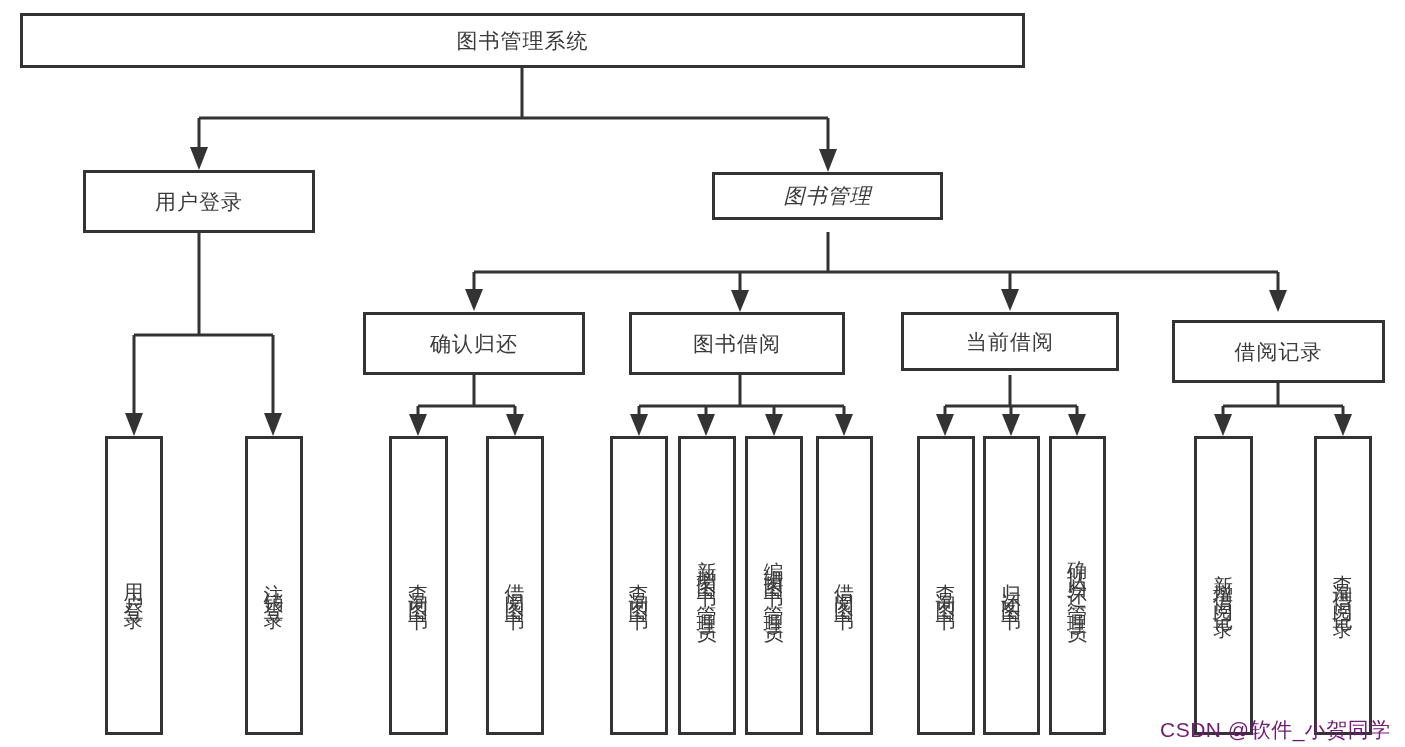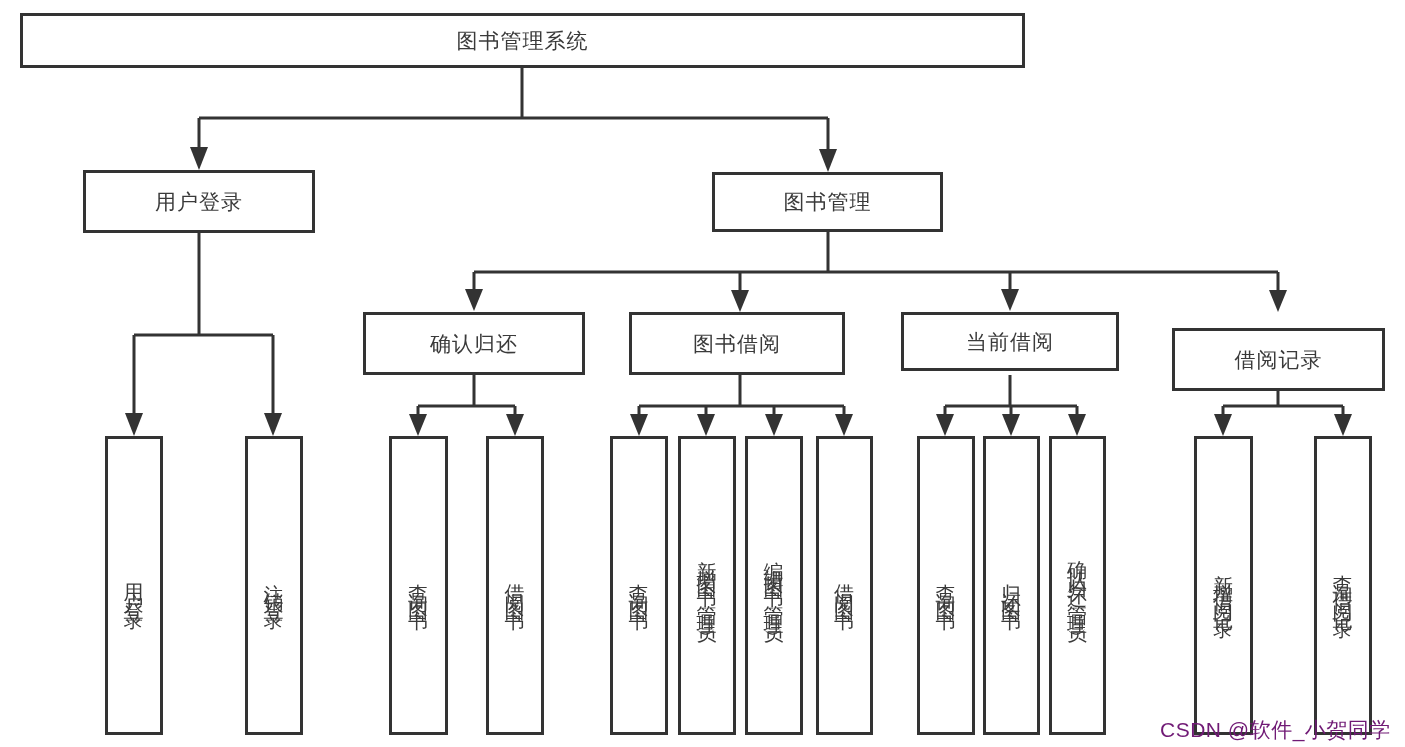--- a/index.html
+++ b/index.html
@@ -83,26 +83,26 @@
       <polygon points="1002,414 1020,414 1011,436"></polygon>
       <polygon points="1068,414 1086,414 1077,436"></polygon>
       <polygon points="1214,414 1232,414 1223,436"></polygon>
       <polygon points="1334,414 1352,414 1343,436"></polygon>
     </g>
   </svg>
 
   <div class="hbox" style="left:20px;top:13px;width:1005px;height:55px;">图书管理系统</div>
 
   <div class="hbox" style="left:83px;top:170px;width:232px;height:63px;">用户登录</div>
-  <div class="hbox" style="left:712px;top:172px;width:231px;height:60px;">图书管理</div>
+  <div class="hbox" style="left:712px;top:172px;width:231px;height:48px;font-style:italic;">图书管理</div>
 
   <div class="hbox" style="left:363px;top:312px;width:222px;height:63px;">确认归还</div>
   <div class="hbox" style="left:629px;top:312px;width:216px;height:63px;">图书借阅</div>
   <div class="hbox" style="left:901px;top:312px;width:218px;height:59px;">当前借阅</div>
-  <div class="hbox" style="left:1172px;top:328px;width:213px;height:63px;">借阅记录</div>
+  <div class="hbox" style="left:1172px;top:320px;width:213px;height:63px;">借阅记录</div>
 
   <div class="vbox" style="left:105px;top:436px;width:58px;height:299px;">用户登录</div>
   <div class="vbox" style="left:245px;top:436px;width:58px;height:299px;">注销登录</div>
 
   <div class="vbox" style="left:389px;top:436px;width:59px;height:299px;">查询图书</div>
   <div class="vbox" style="left:486px;top:436px;width:58px;height:299px;">借阅图书</div>
 
   <div class="vbox" style="left:610px;top:436px;width:58px;height:299px;">查询图书</div>
   <div class="vbox" style="left:678px;top:436px;width:58px;height:299px;">新增图书（管理员）</div>
   <div class="vbox" style="left:745px;top:436px;width:58px;height:299px;">编辑图书（管理员）</div>

